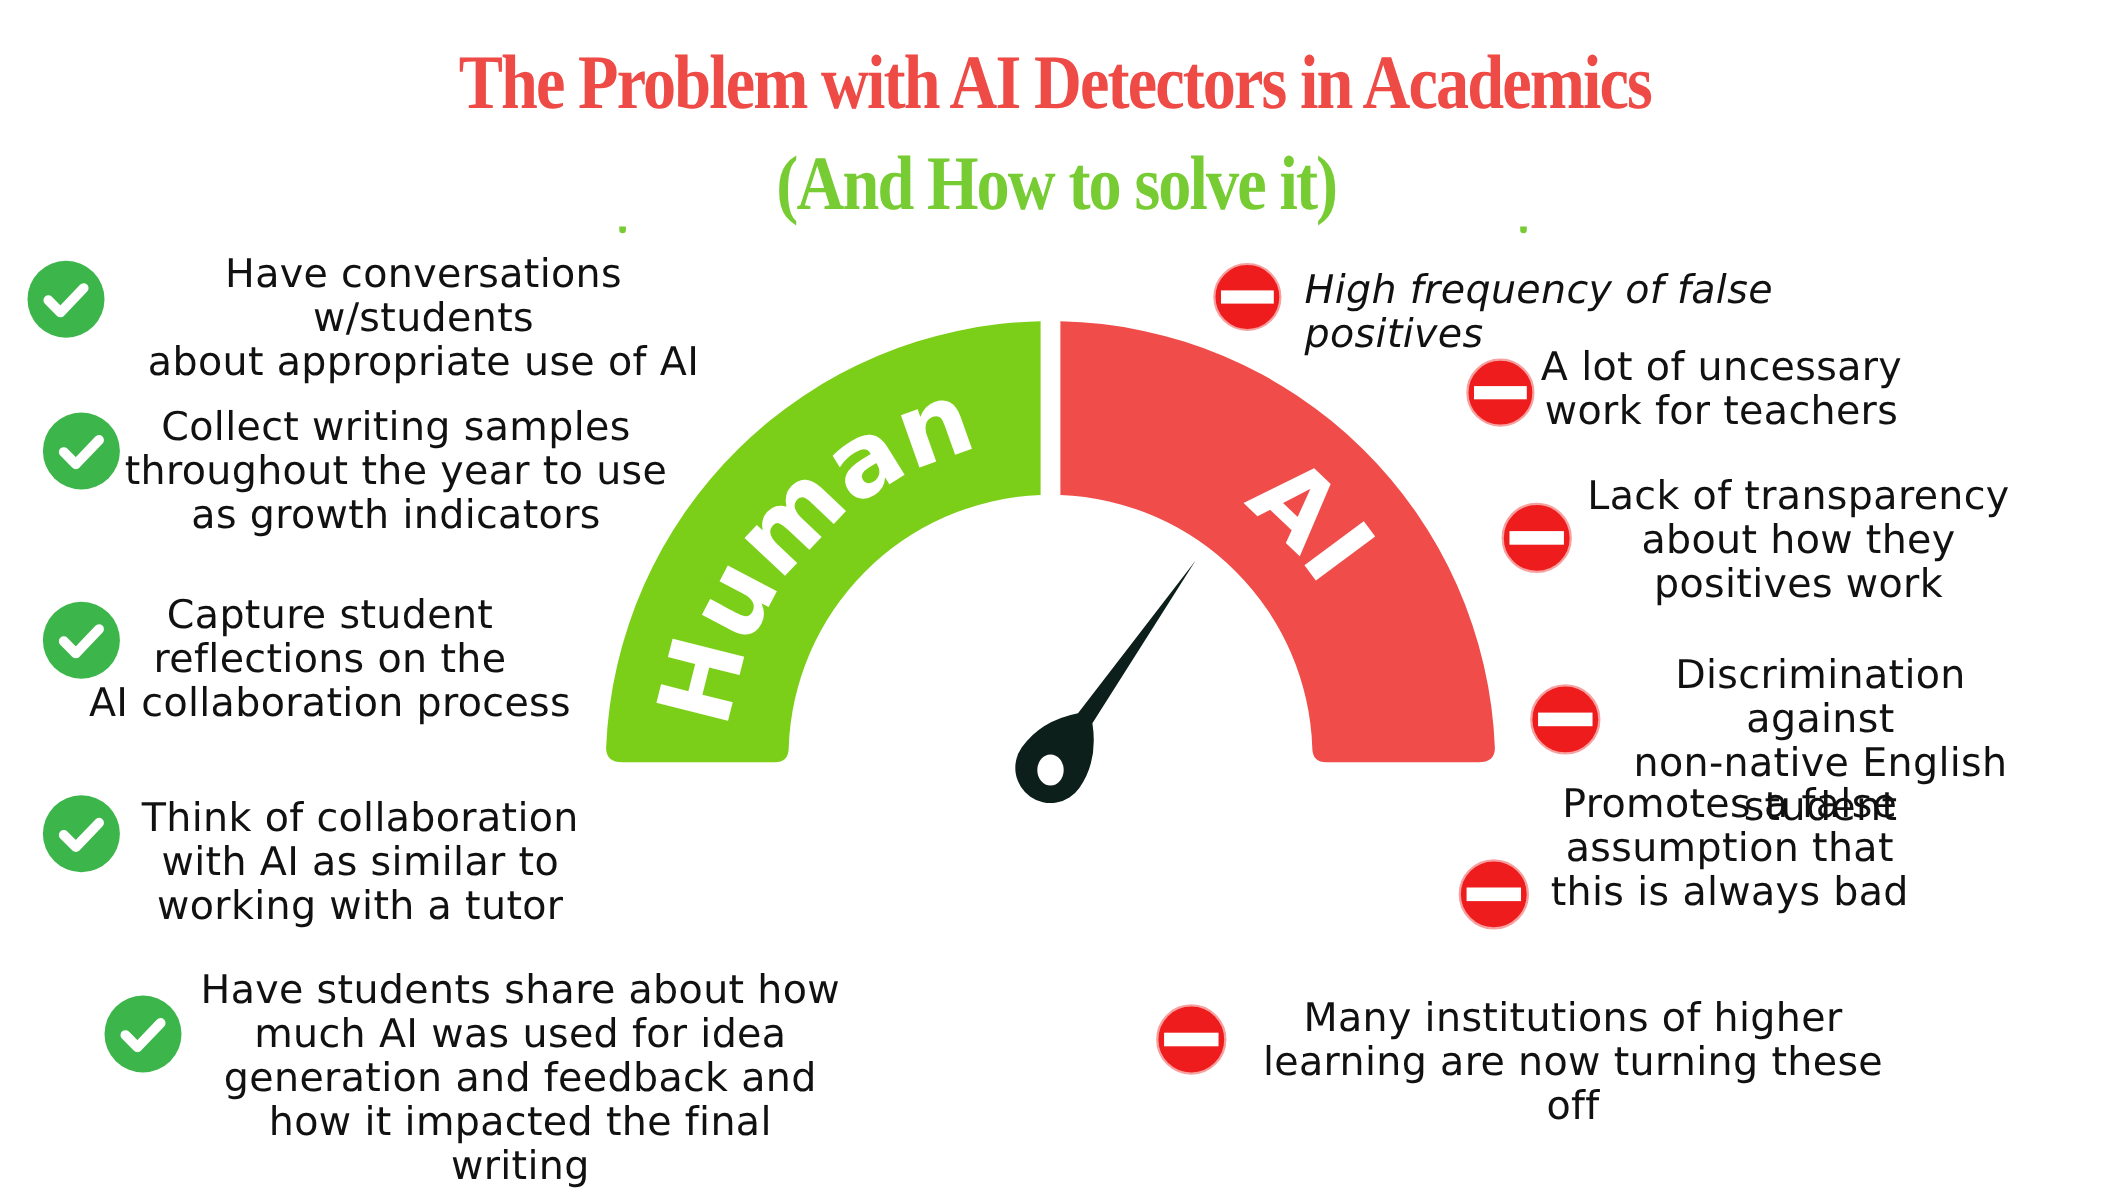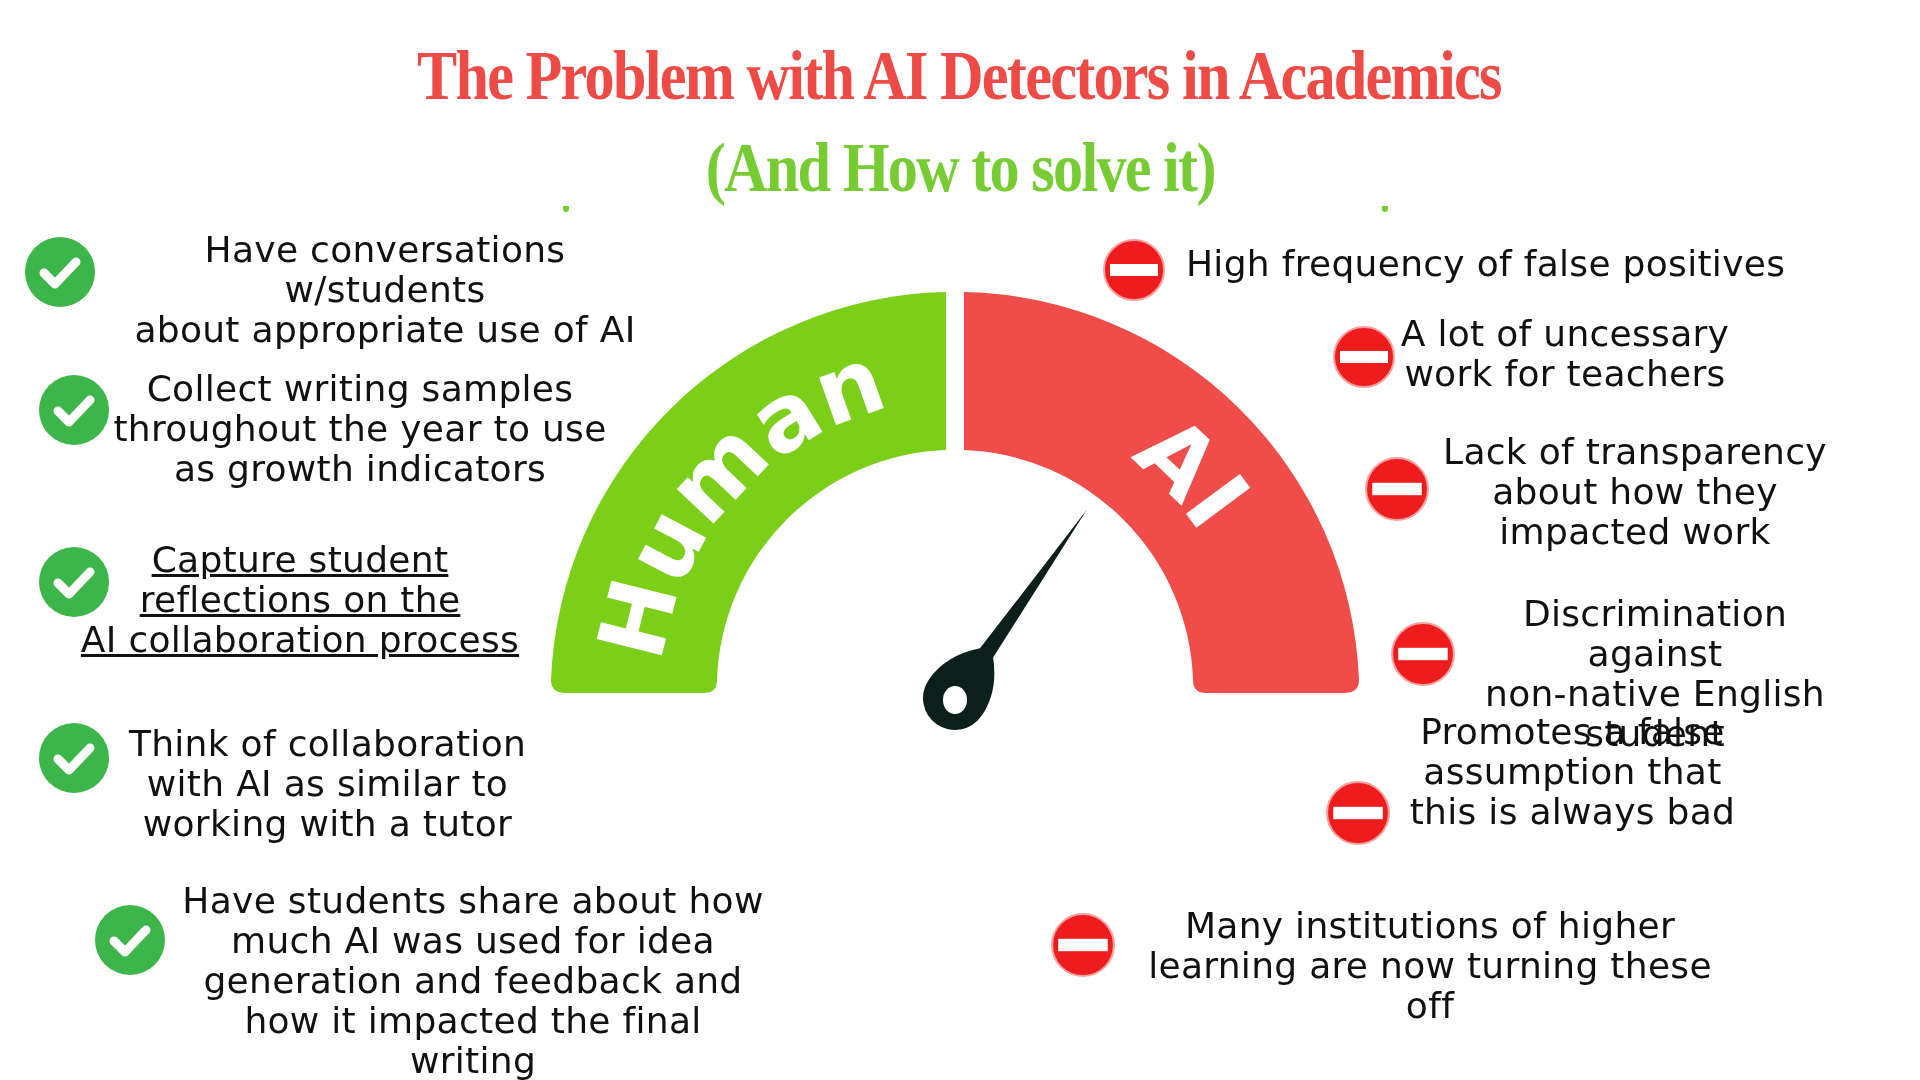--- a/index.html
+++ b/index.html
@@ -56,21 +56,21 @@
   <div class="item" style="left:110px; top:369px; width:500px;">
     <div class="txt" style="width:500px;">Collect writing samples
 throughout the year to use
 as growth indicators</div>
   </div>
   <svg class="icon" style="left:38px; top:374px;" width="72" height="72" viewBox="0 0 72 72">
       <circle cx="36" cy="36" r="35" fill="#3cb54a"></circle>
       <path d="M20 37 L31 48 L52 26" fill="none" stroke="#ffffff" stroke-width="9" stroke-linecap="round" stroke-linejoin="round"></path>
     </svg>
 
-  <div class="item" style="left:70px; top:540px; width:460px;text-decoration:underline;">
+  <div class="item" style="left:70px; top:540px; width:460px;">
     <div class="txt" style="width:460px;">Capture student
 reflections on the
 AI collaboration process</div>
   </div>
   <svg class="icon" style="left:38px; top:546px;" width="72" height="72" viewBox="0 0 72 72">
       <circle cx="36" cy="36" r="35" fill="#3cb54a"></circle>
       <path d="M20 37 L31 48 L52 26" fill="none" stroke="#ffffff" stroke-width="9" stroke-linecap="round" stroke-linejoin="round"></path>
     </svg>
 
   <div class="item" style="left:120px; top:710px; width:415px;margin-top:14px;">
@@ -93,41 +93,41 @@
       <circle cx="36" cy="36" r="35" fill="#3cb54a"></circle>
       <path d="M20 37 L31 48 L52 26" fill="none" stroke="#ffffff" stroke-width="9" stroke-linecap="round" stroke-linejoin="round"></path>
     </svg>
 </div>
 
 <div>
   <svg class="icon" style="left:1102px; top:238px;" width="64" height="64" viewBox="0 0 64 64">
       <circle cx="32" cy="32" r="30" fill="#ee1c1c" stroke="#f7a0a0" stroke-width="2"></circle>
       <rect x="8" y="26" width="48" height="12" fill="#ffffff"></rect>
     </svg>
-  <div class="item" style="left:1186px; top:244px; width:600px;">
+  <div class="item" style="left:1186px; top:244px; width:600px;font-style:italic;">
     <div class="txt" style="text-align:left;">High frequency of false positives</div>
   </div>
 
   <svg class="icon" style="left:1332px; top:325px;" width="64" height="64" viewBox="0 0 64 64">
       <circle cx="32" cy="32" r="30" fill="#ee1c1c" stroke="#f7a0a0" stroke-width="2"></circle>
       <rect x="8" y="26" width="48" height="12" fill="#ffffff"></rect>
     </svg>
   <div class="item" style="left:1400px; top:314px; width:330px;">
     <div class="txt" style="width:330px;">A lot of uncessary
 work for teachers</div>
   </div>
 
   <svg class="icon" style="left:1364px; top:456px;" width="66" height="66" viewBox="0 0 64 64">
       <circle cx="32" cy="32" r="30" fill="#ee1c1c" stroke="#f7a0a0" stroke-width="2"></circle>
       <rect x="8" y="26" width="48" height="12" fill="#ffffff"></rect>
     </svg>
   <div class="item" style="left:1425px; top:432px; width:420px;">
     <div class="txt" style="width:420px;">Lack of transparency
 about how they
-impacted work</div>
+positives work</div>
   </div>
 
   <svg class="icon" style="left:1390px; top:621px;" width="66" height="66" viewBox="0 0 64 64">
       <circle cx="32" cy="32" r="30" fill="#ee1c1c" stroke="#f7a0a0" stroke-width="2"></circle>
       <rect x="8" y="26" width="48" height="12" fill="#ffffff"></rect>
     </svg>
   <div class="item" style="left:1450px; top:594px; width:410px;">
     <div class="txt" style="width:410px;">Discrimination against
 non-native English
 student</div>

